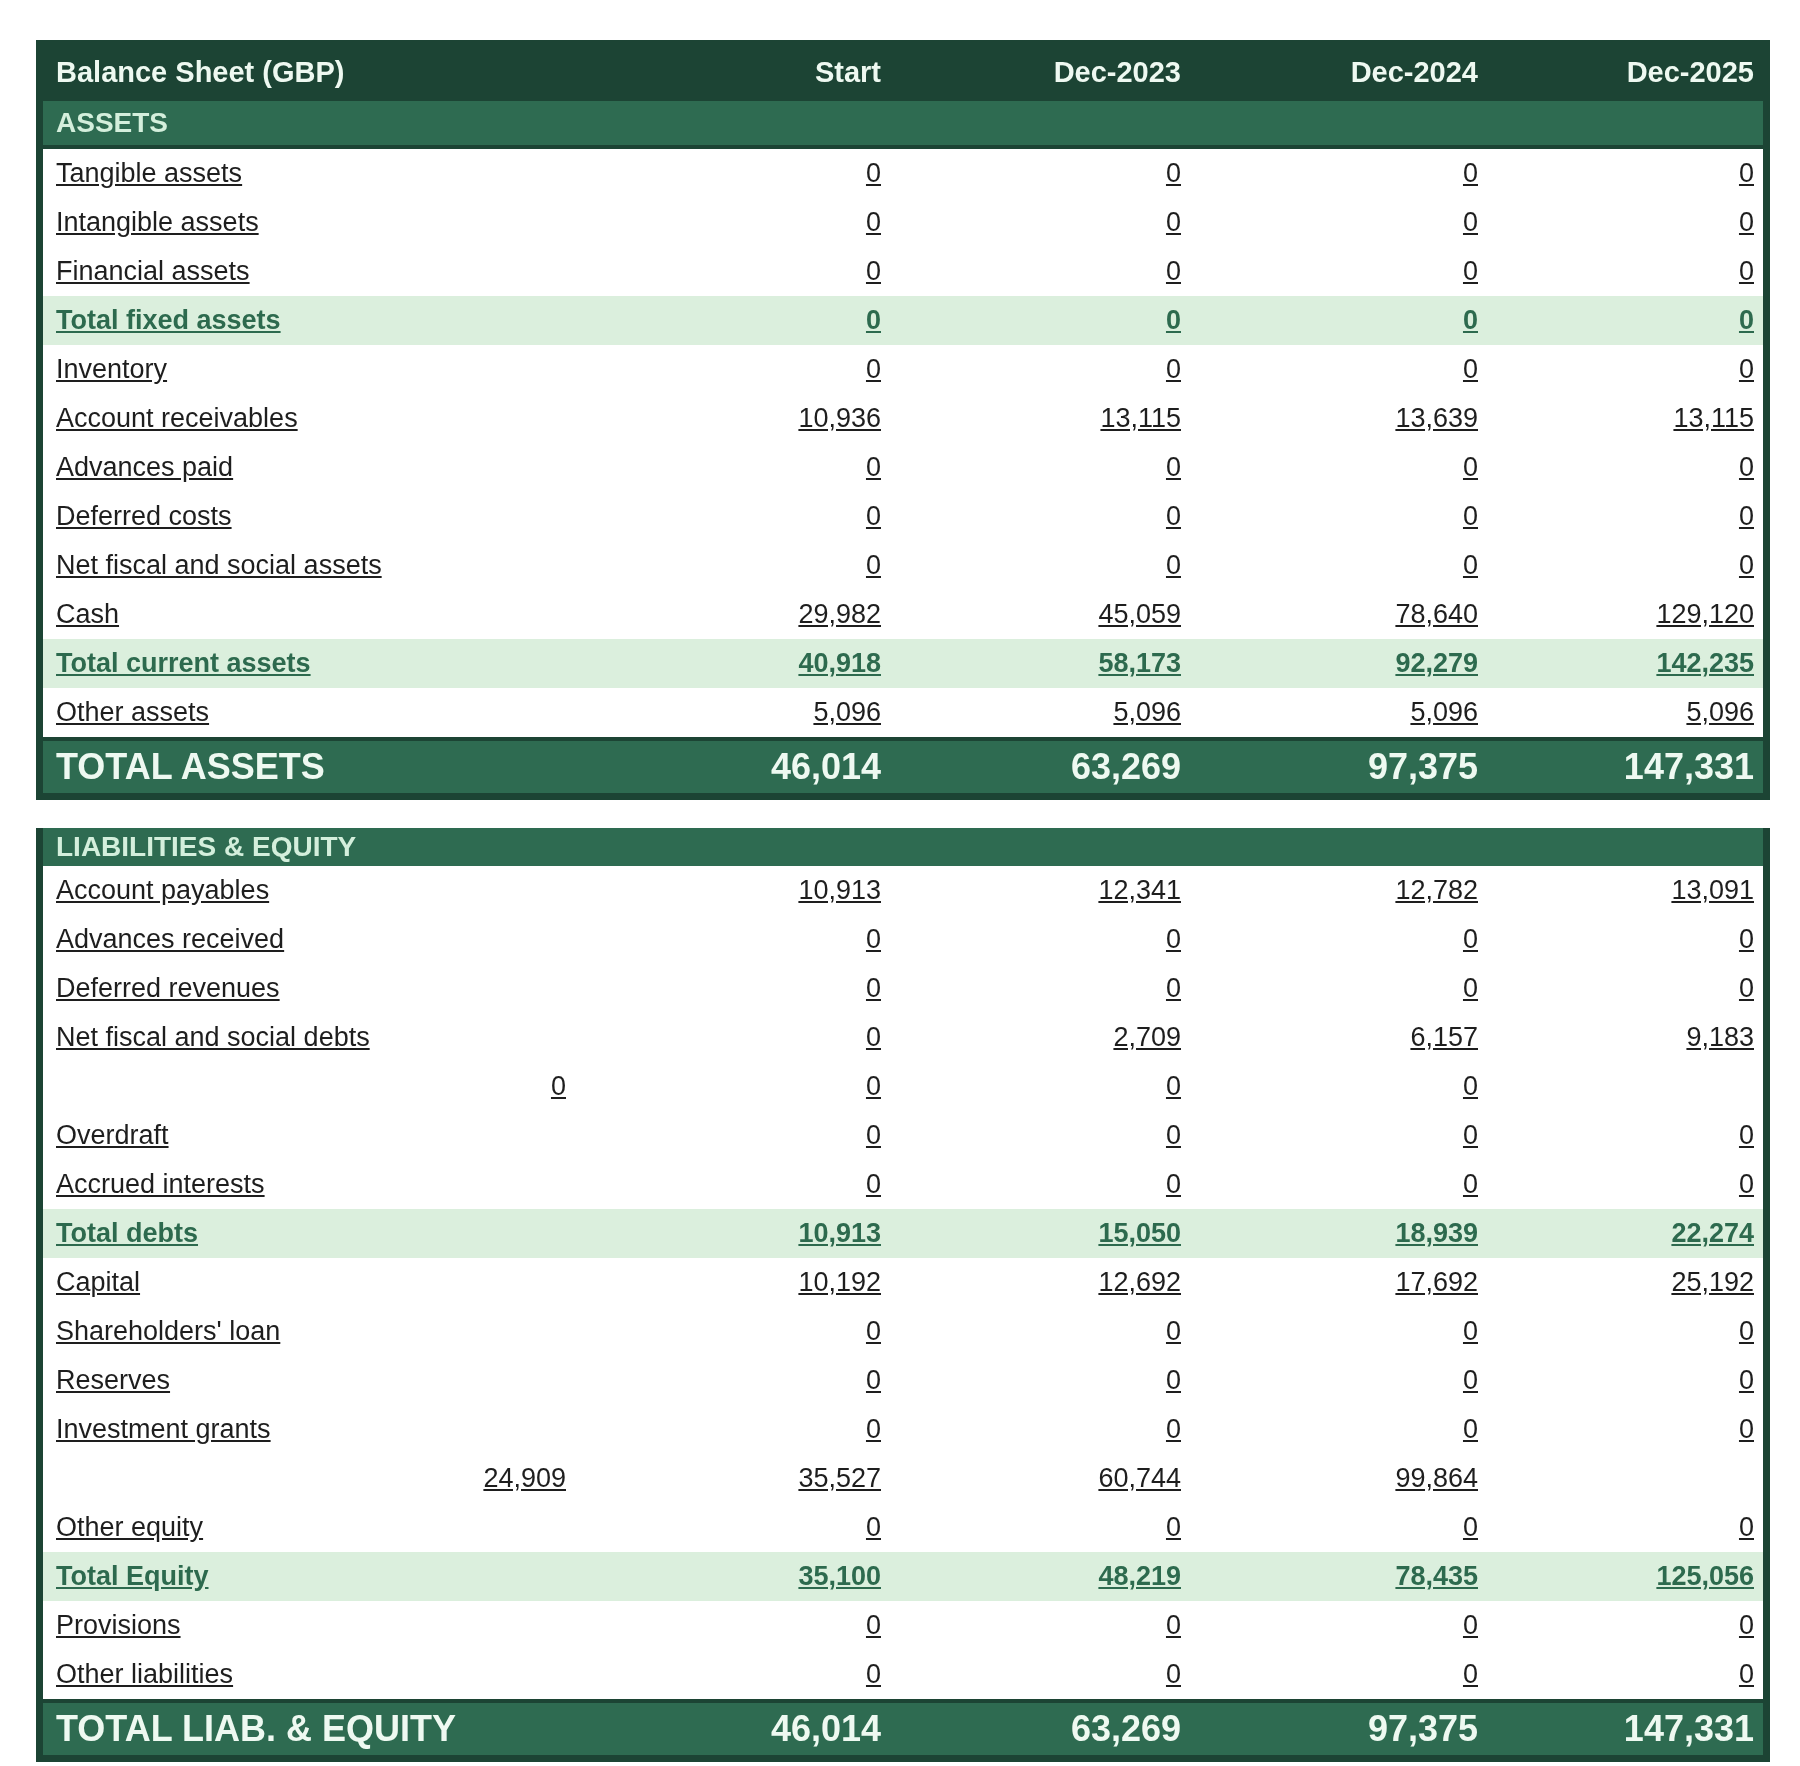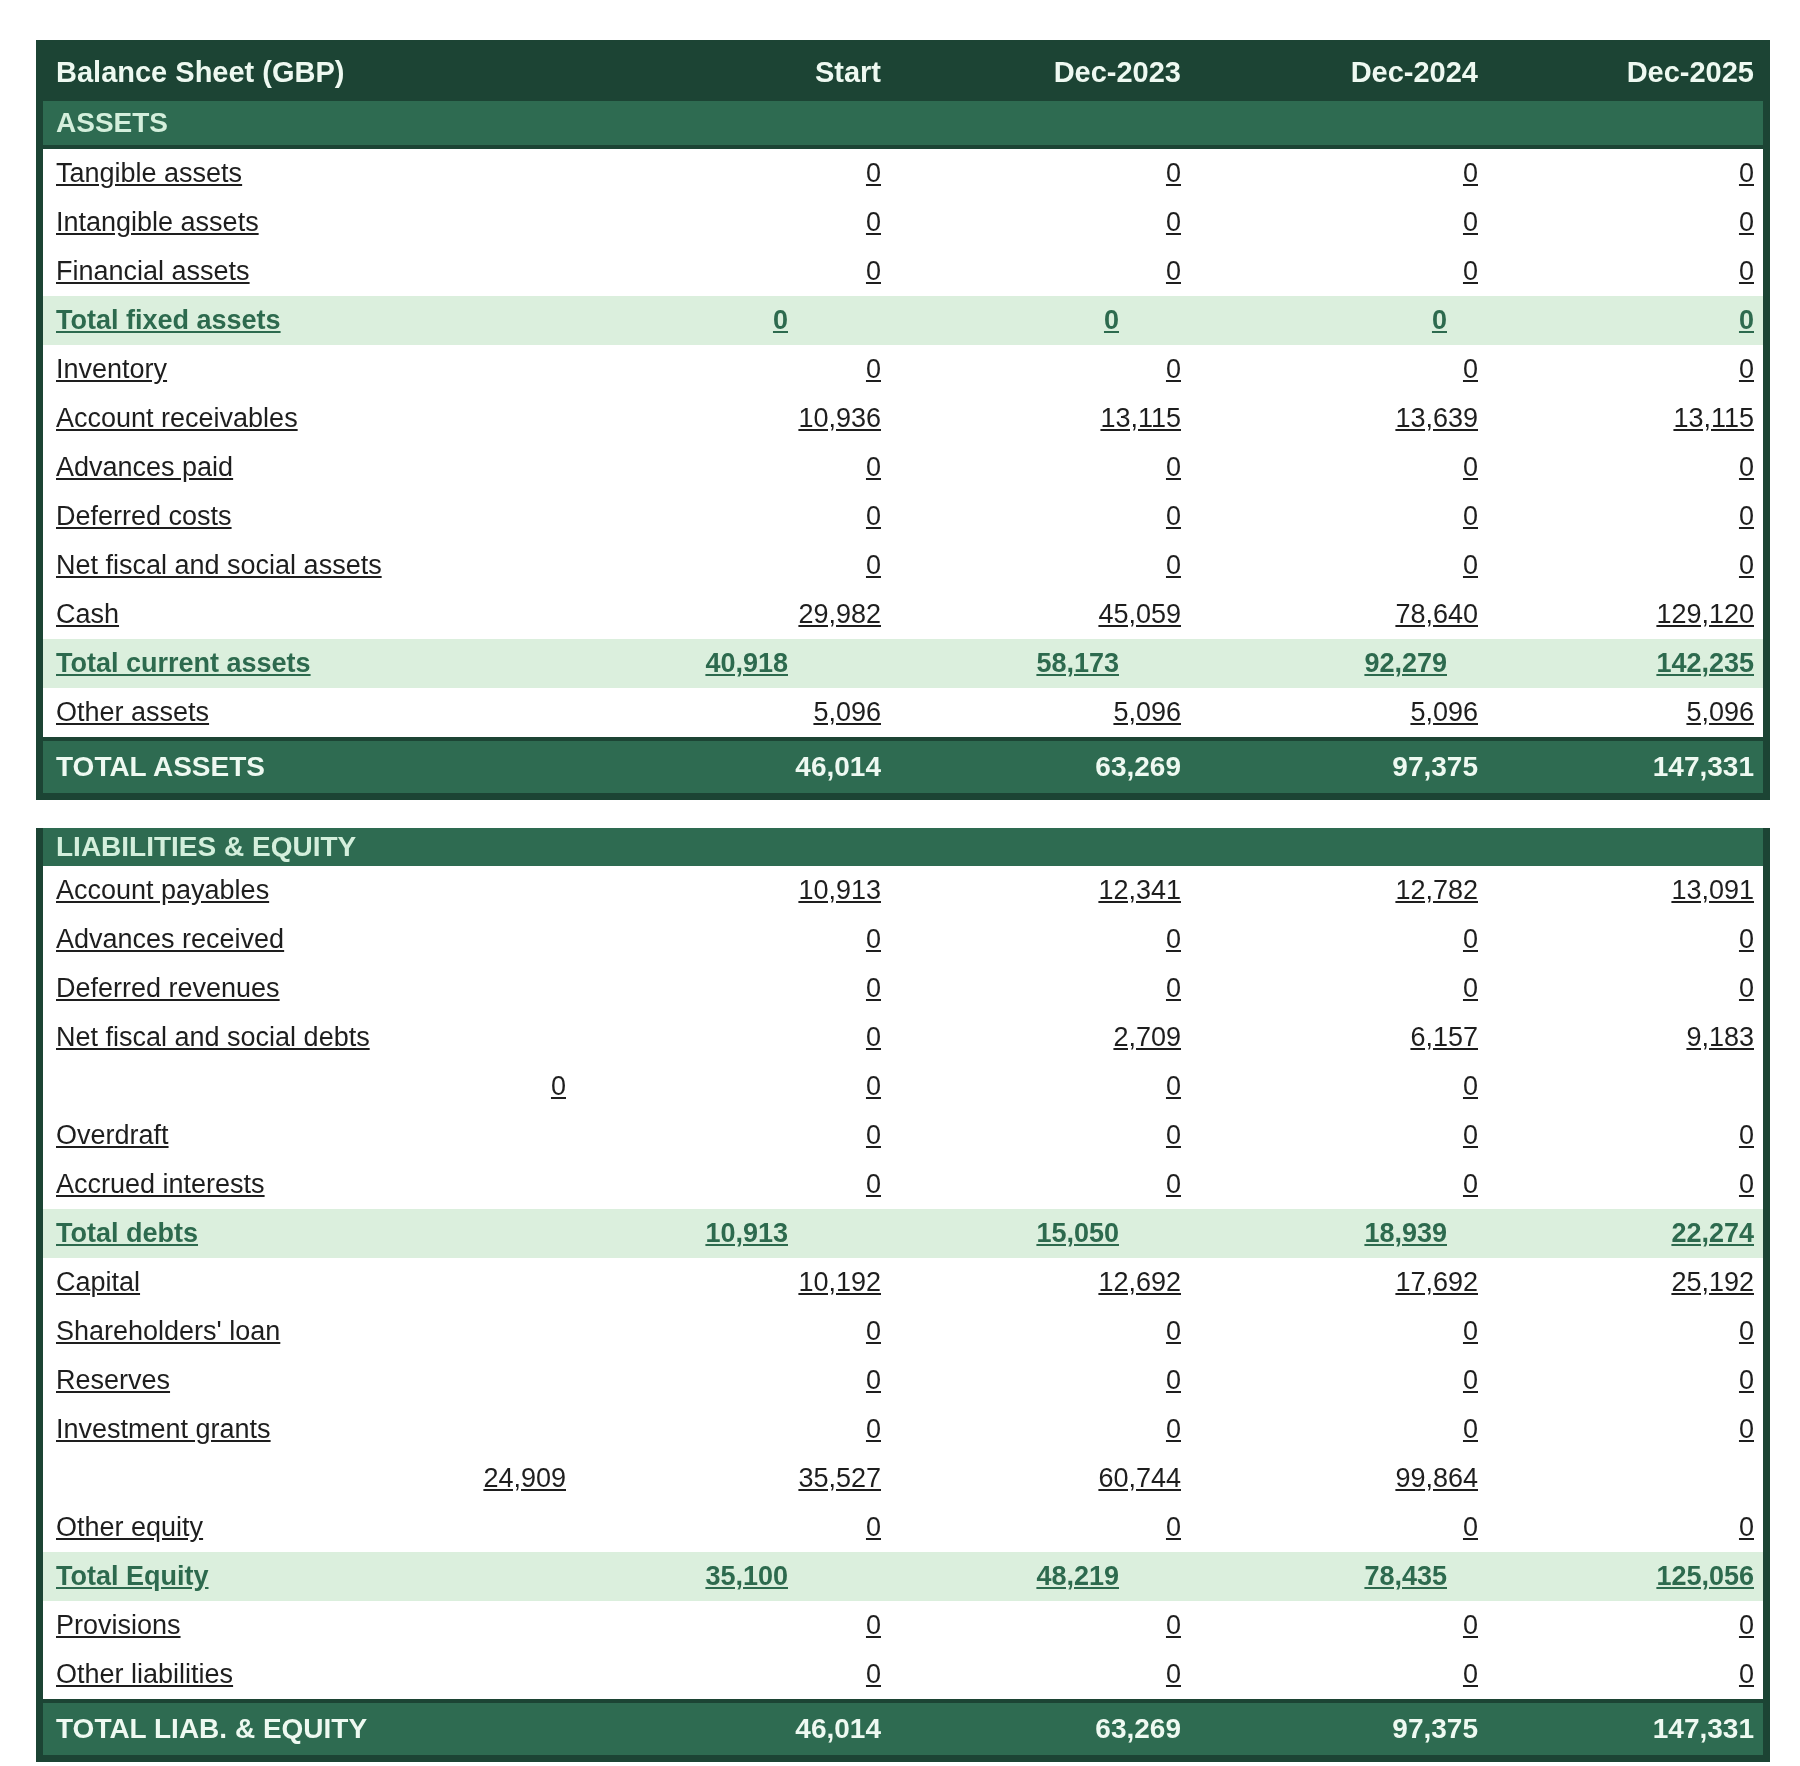--- a/index.html
+++ b/index.html
@@ -58,27 +58,26 @@
   .data-row{
     background:#fff;
     height:49px;
     font-size:27px;
     text-decoration:underline;
   }
   .data-row.subtotal{
     background:var(--light-row);
     color:var(--subtotal-text);
     font-weight:700;
-    gap:31px;
   }
   .grand-row{
     background:var(--bar-green);
     color:var(--header-text);
     font-weight:700;
-    font-size:28px;
+    font-size:36px;
     height:52px;
     border-top:4px solid var(--dark-green);
   }
 </style>
 </head>
 <body>
 
 <div class="page">
 
   <div class="block assets">

